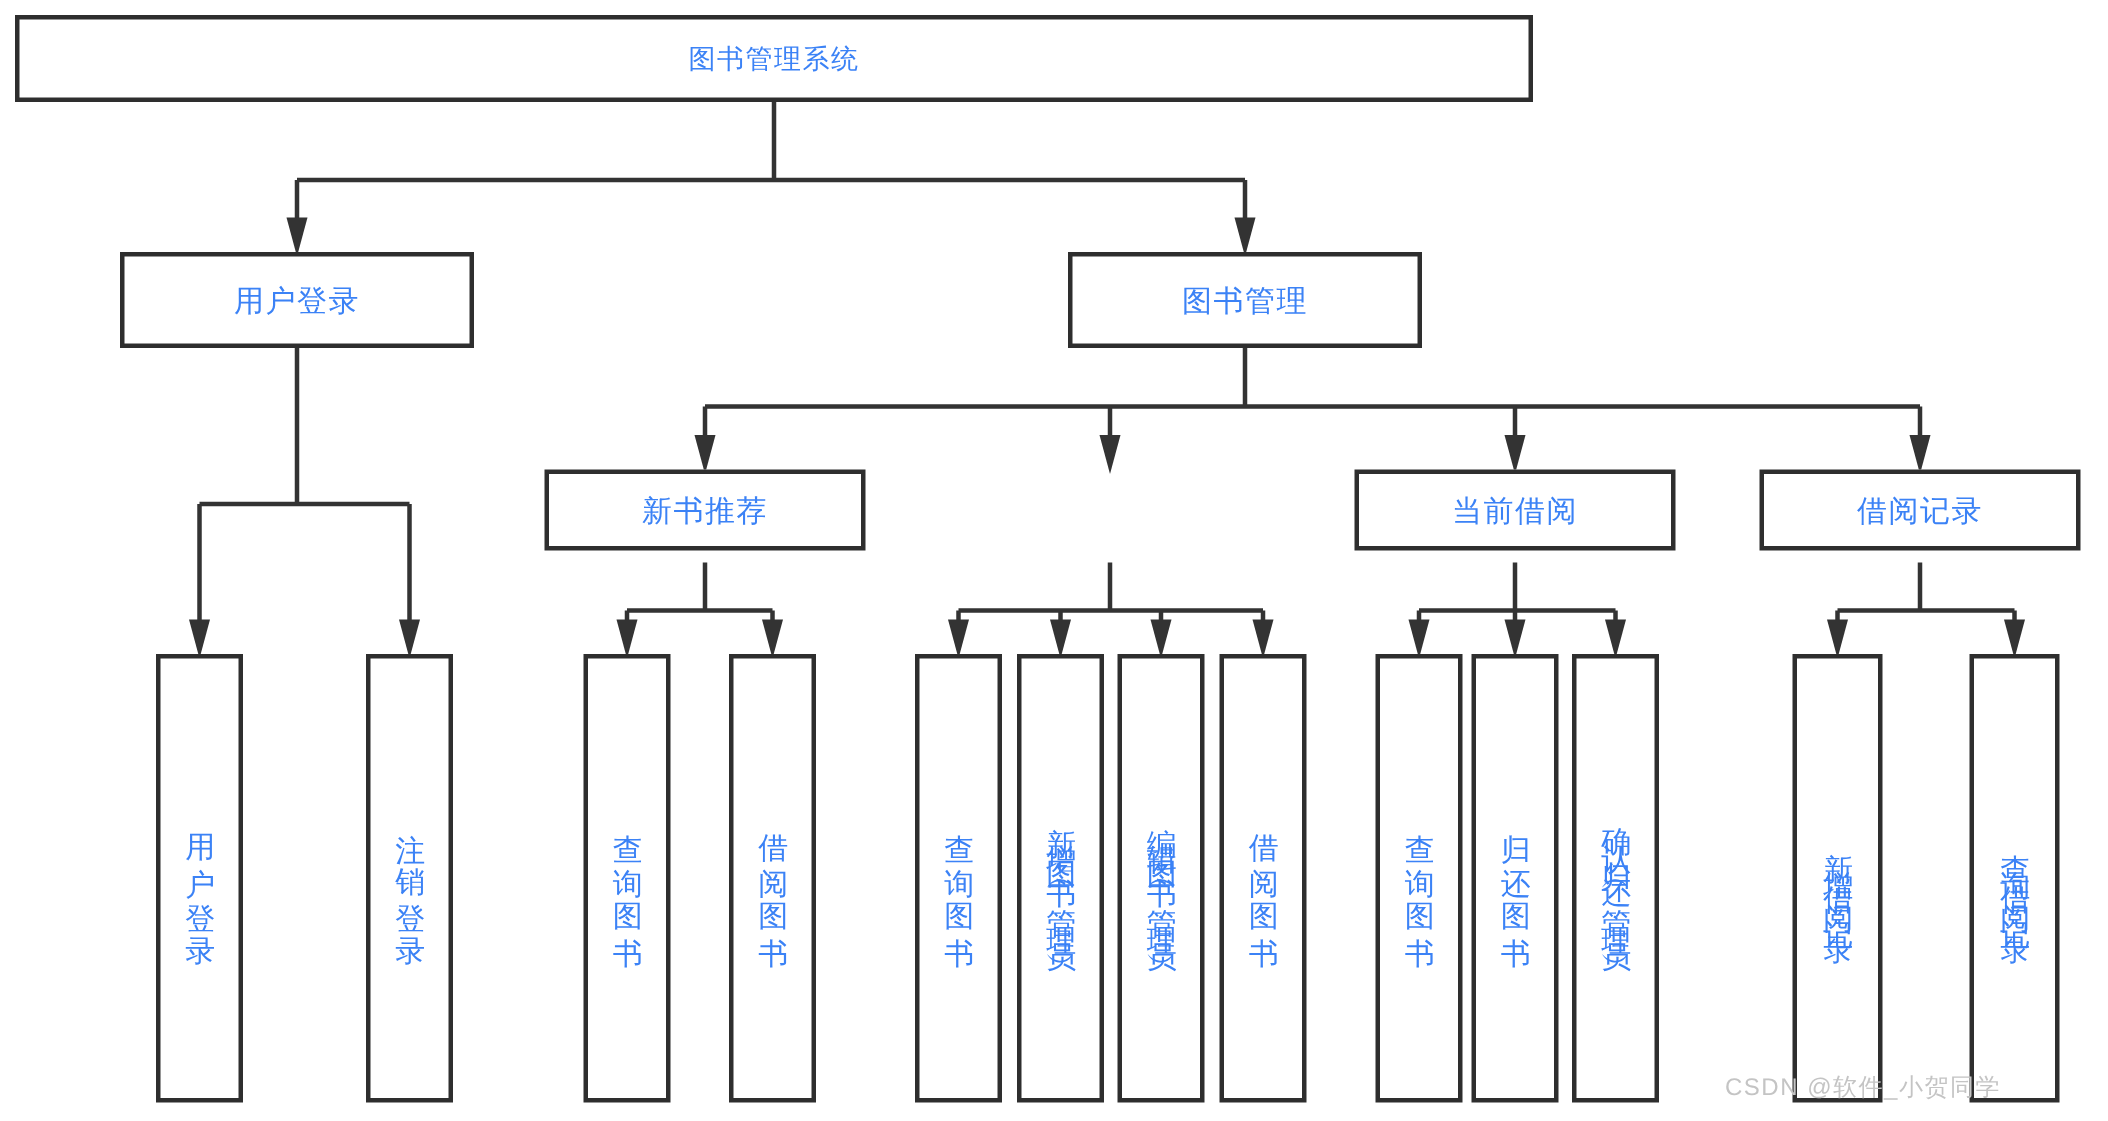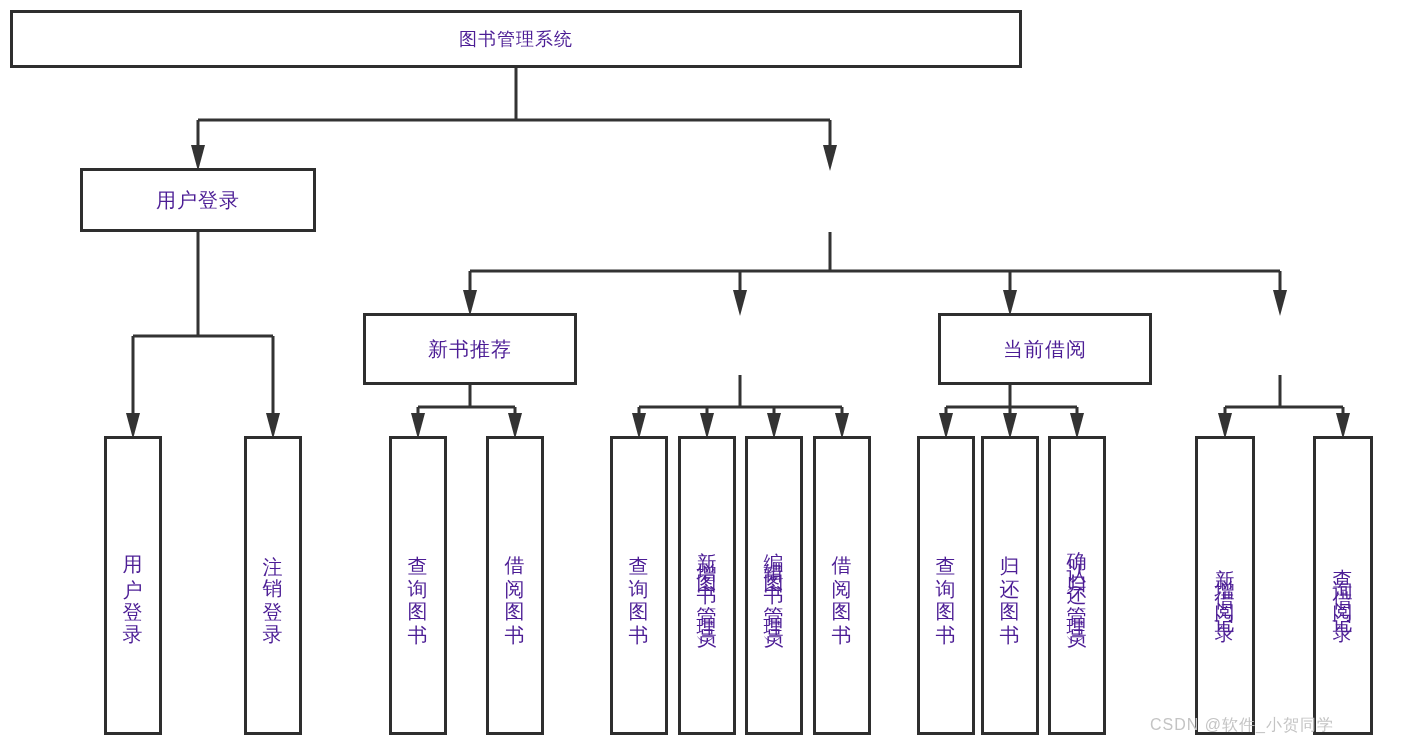--- a/index.html
+++ b/index.html
@@ -10,41 +10,41 @@
     font-family:"Liberation Sans","DejaVu Sans",sans-serif;
     overflow:hidden;
   }
   #wires{position:absolute;left:0;top:0;width:1405px;height:747px;}
   .box{
     position:absolute;
     box-sizing:border-box;
     border:3px solid #2e2e2e;
     background:#ffffff;
     display:flex;align-items:center;justify-content:center;
-    color:#4c1d95;
+    color:#3b82f6;
   }
   .h-label{font-size:20px;letter-spacing:1px;white-space:nowrap;}
   .root-label{font-size:18px;}
   .leaf-label{
     writing-mode:vertical-rl;
     text-orientation:mixed;
     font-size:20px;
     line-height:1;
     white-space:nowrap;
   }
   .ls-wide{letter-spacing:23px;}
   .ls-tight{letter-spacing:11px;}
   
   .n-root{left:10px;top:10px;width:1012px;height:58px;}
   .n-login{left:80px;top:168px;width:236px;height:64px;}
   .n-mgmt{left:712px;top:168px;width:236px;height:64px;}
-  .n-l3{top:313px;width:214px;height:72px;}
+  .n-l3{top:313px;width:214px;height:54px;}
   .n-newrec{left:363px;}
   .n-borrow{left:633px;}
-  .n-current{left:938px;justify-content:center;}
+  .n-current{left:903px;justify-content:center;}
   .n-record{left:1173px;}
   .leaf{top:436px;width:58px;height:299px;}
   .n-a1{left:104px;}  .n-a2{left:244px;}
   .n-b1{left:389px;}  .n-b2{left:486px;}
   .n-c1{left:610px;}  .n-c2{left:678px;} .n-c3{left:745px;} .n-c4{left:813px;}
   .n-d1{left:917px;}  .n-d2{left:981px;} .n-d3{left:1048px;}
   .n-e1{left:1195px;width:60px;} .n-e2{left:1313px;width:60px;}
   .watermark{
     position:absolute;left:1150px;top:715px;
     font-size:16px;color:#c4c4c4;white-space:nowrap;
@@ -96,26 +96,32 @@
     </g>
   </svg>
 
   <div class="box n-root">
     <span class="h-label root-label">图书管理系统</span>
   </div>
 
   <div class="box n-login">
     <span class="h-label">用户登录</span>
   </div>
+  <div class="box n-mgmt">
+    <span class="h-label">图书管理</span>
+  </div>
 
   <div class="box n-l3 n-newrec">
     <span class="h-label">新书推荐</span>
   </div>
   <div class="box n-l3 n-current">
     <span class="h-label">当前借阅</span>
+  </div>
+  <div class="box n-l3 n-record">
+    <span class="h-label">借阅记录</span>
   </div>
 
   <div class="box leaf n-a1">
     <span class="leaf-label ls-wide">用户登录</span>
   </div>
   <div class="box leaf n-a2">
     <span class="leaf-label ls-wide">注销登录</span>
   </div>
 
   <div class="box leaf n-b1">

